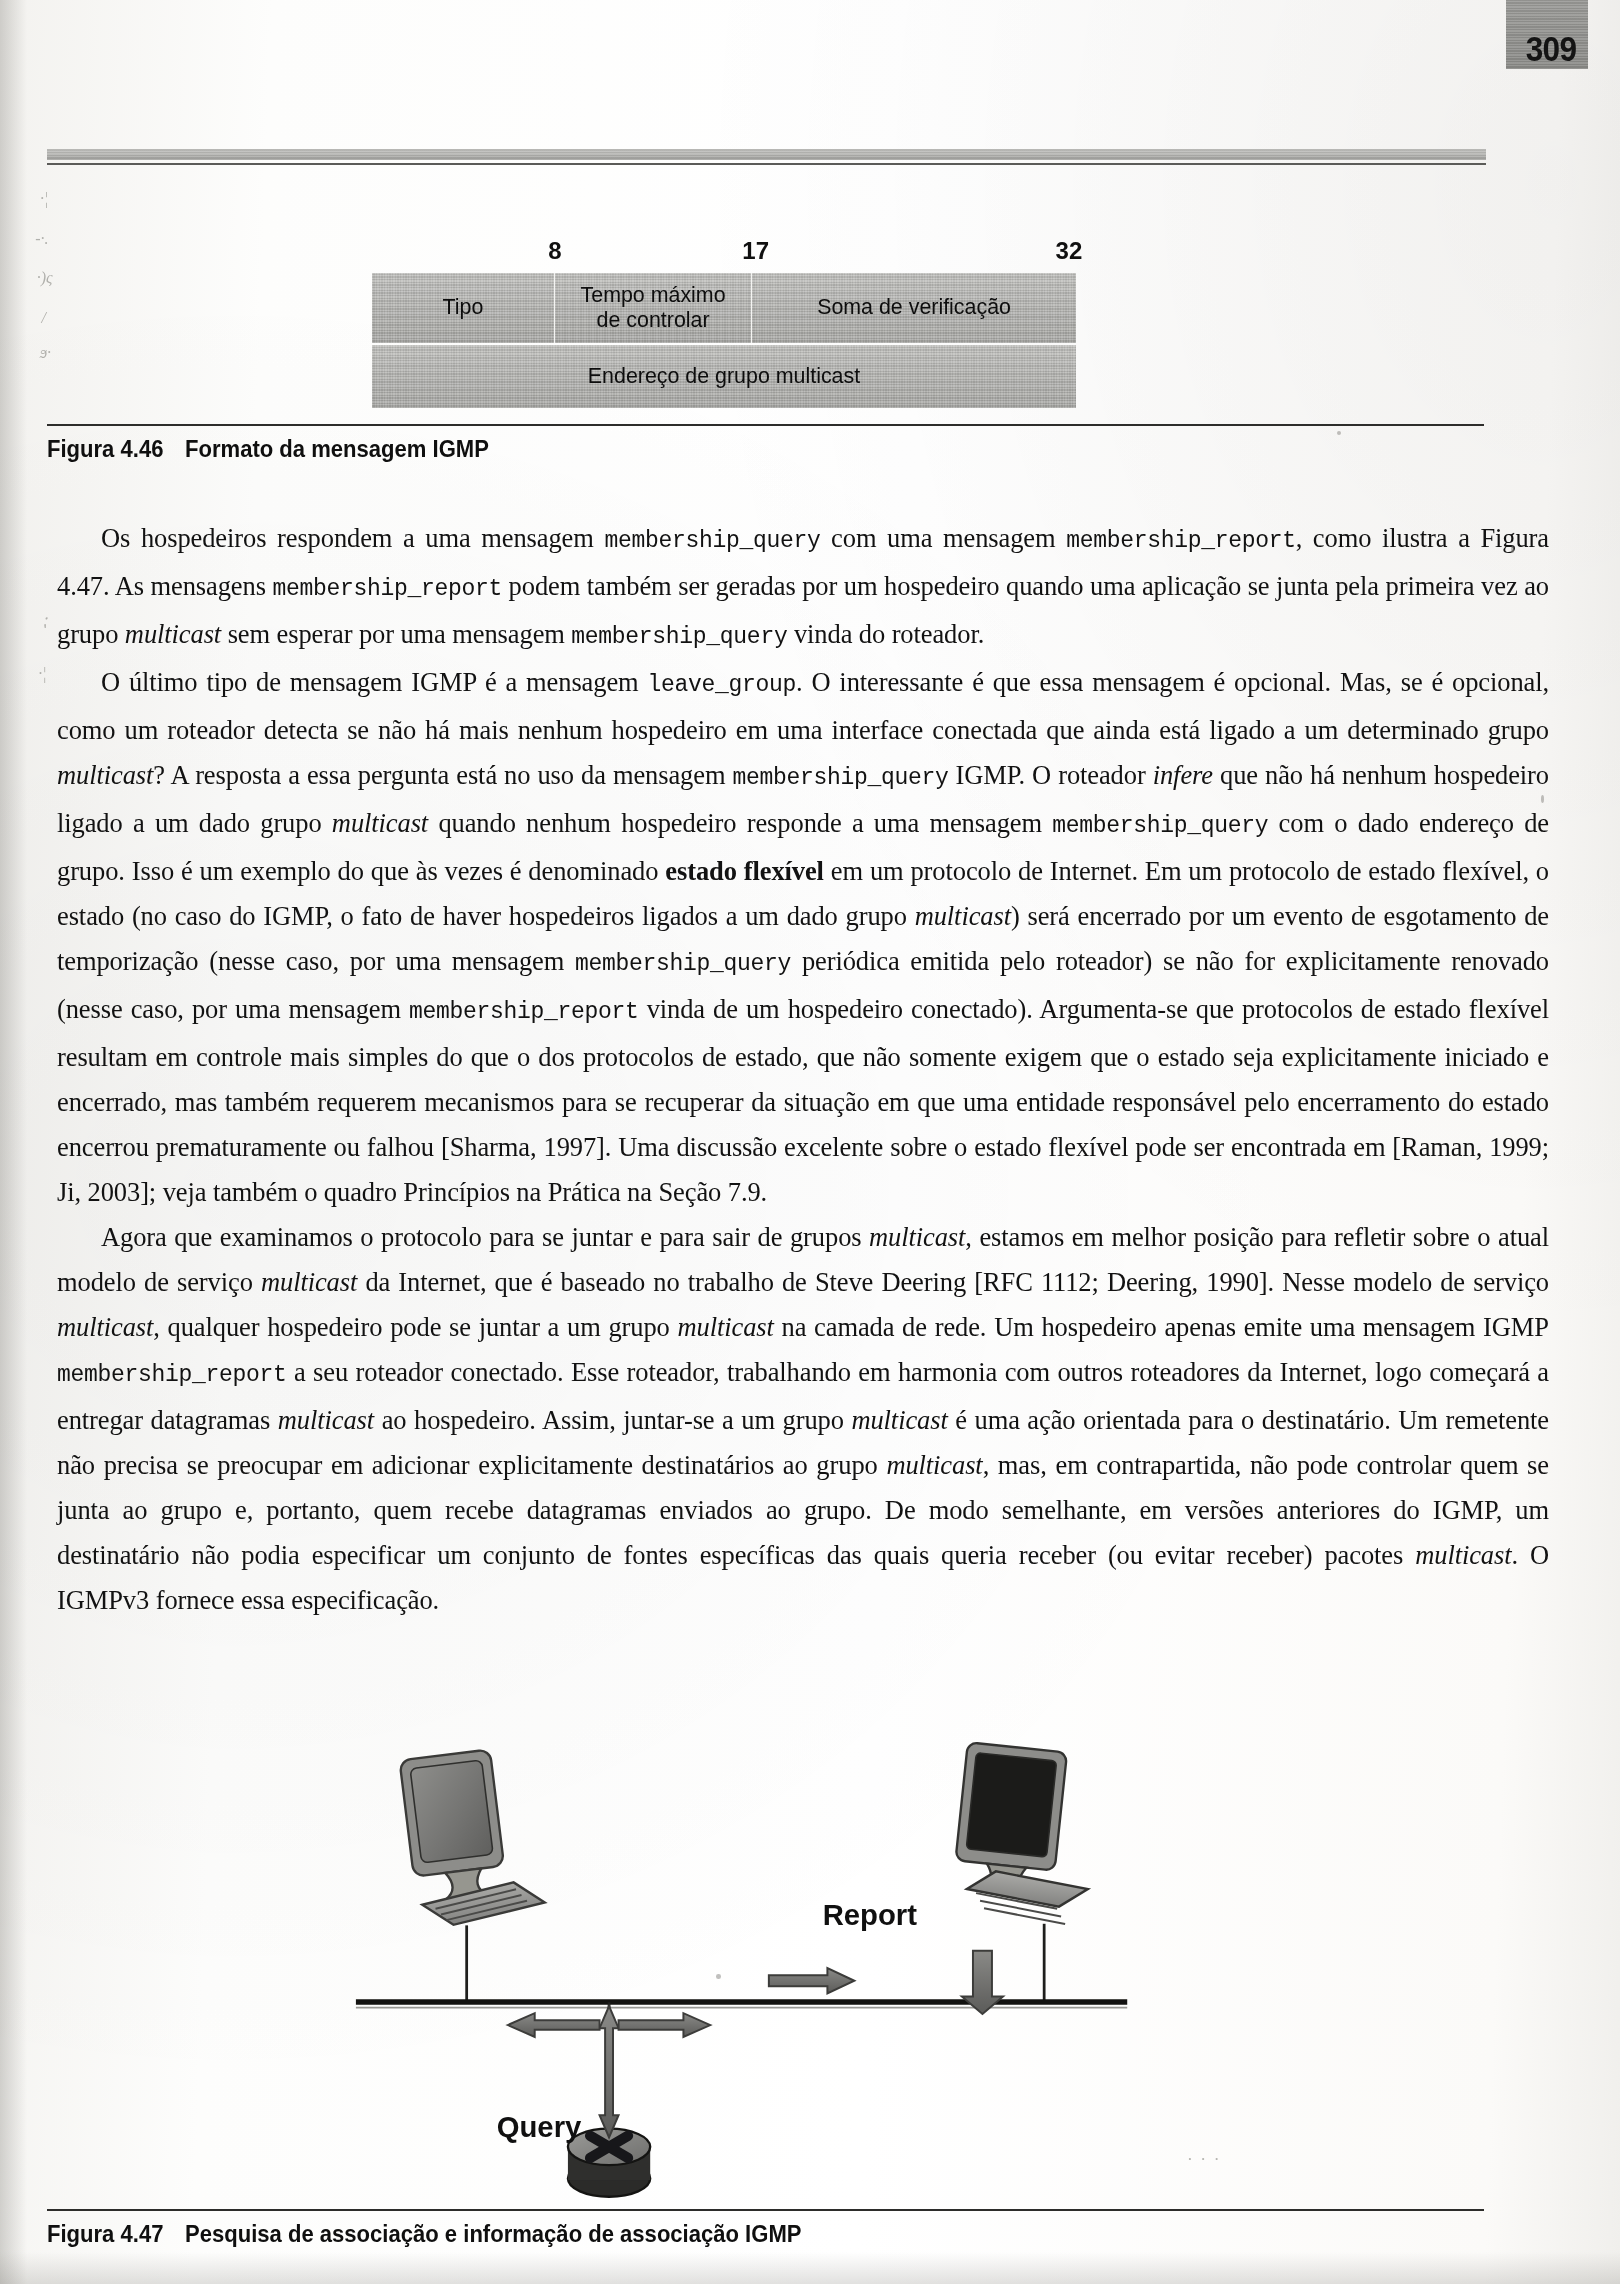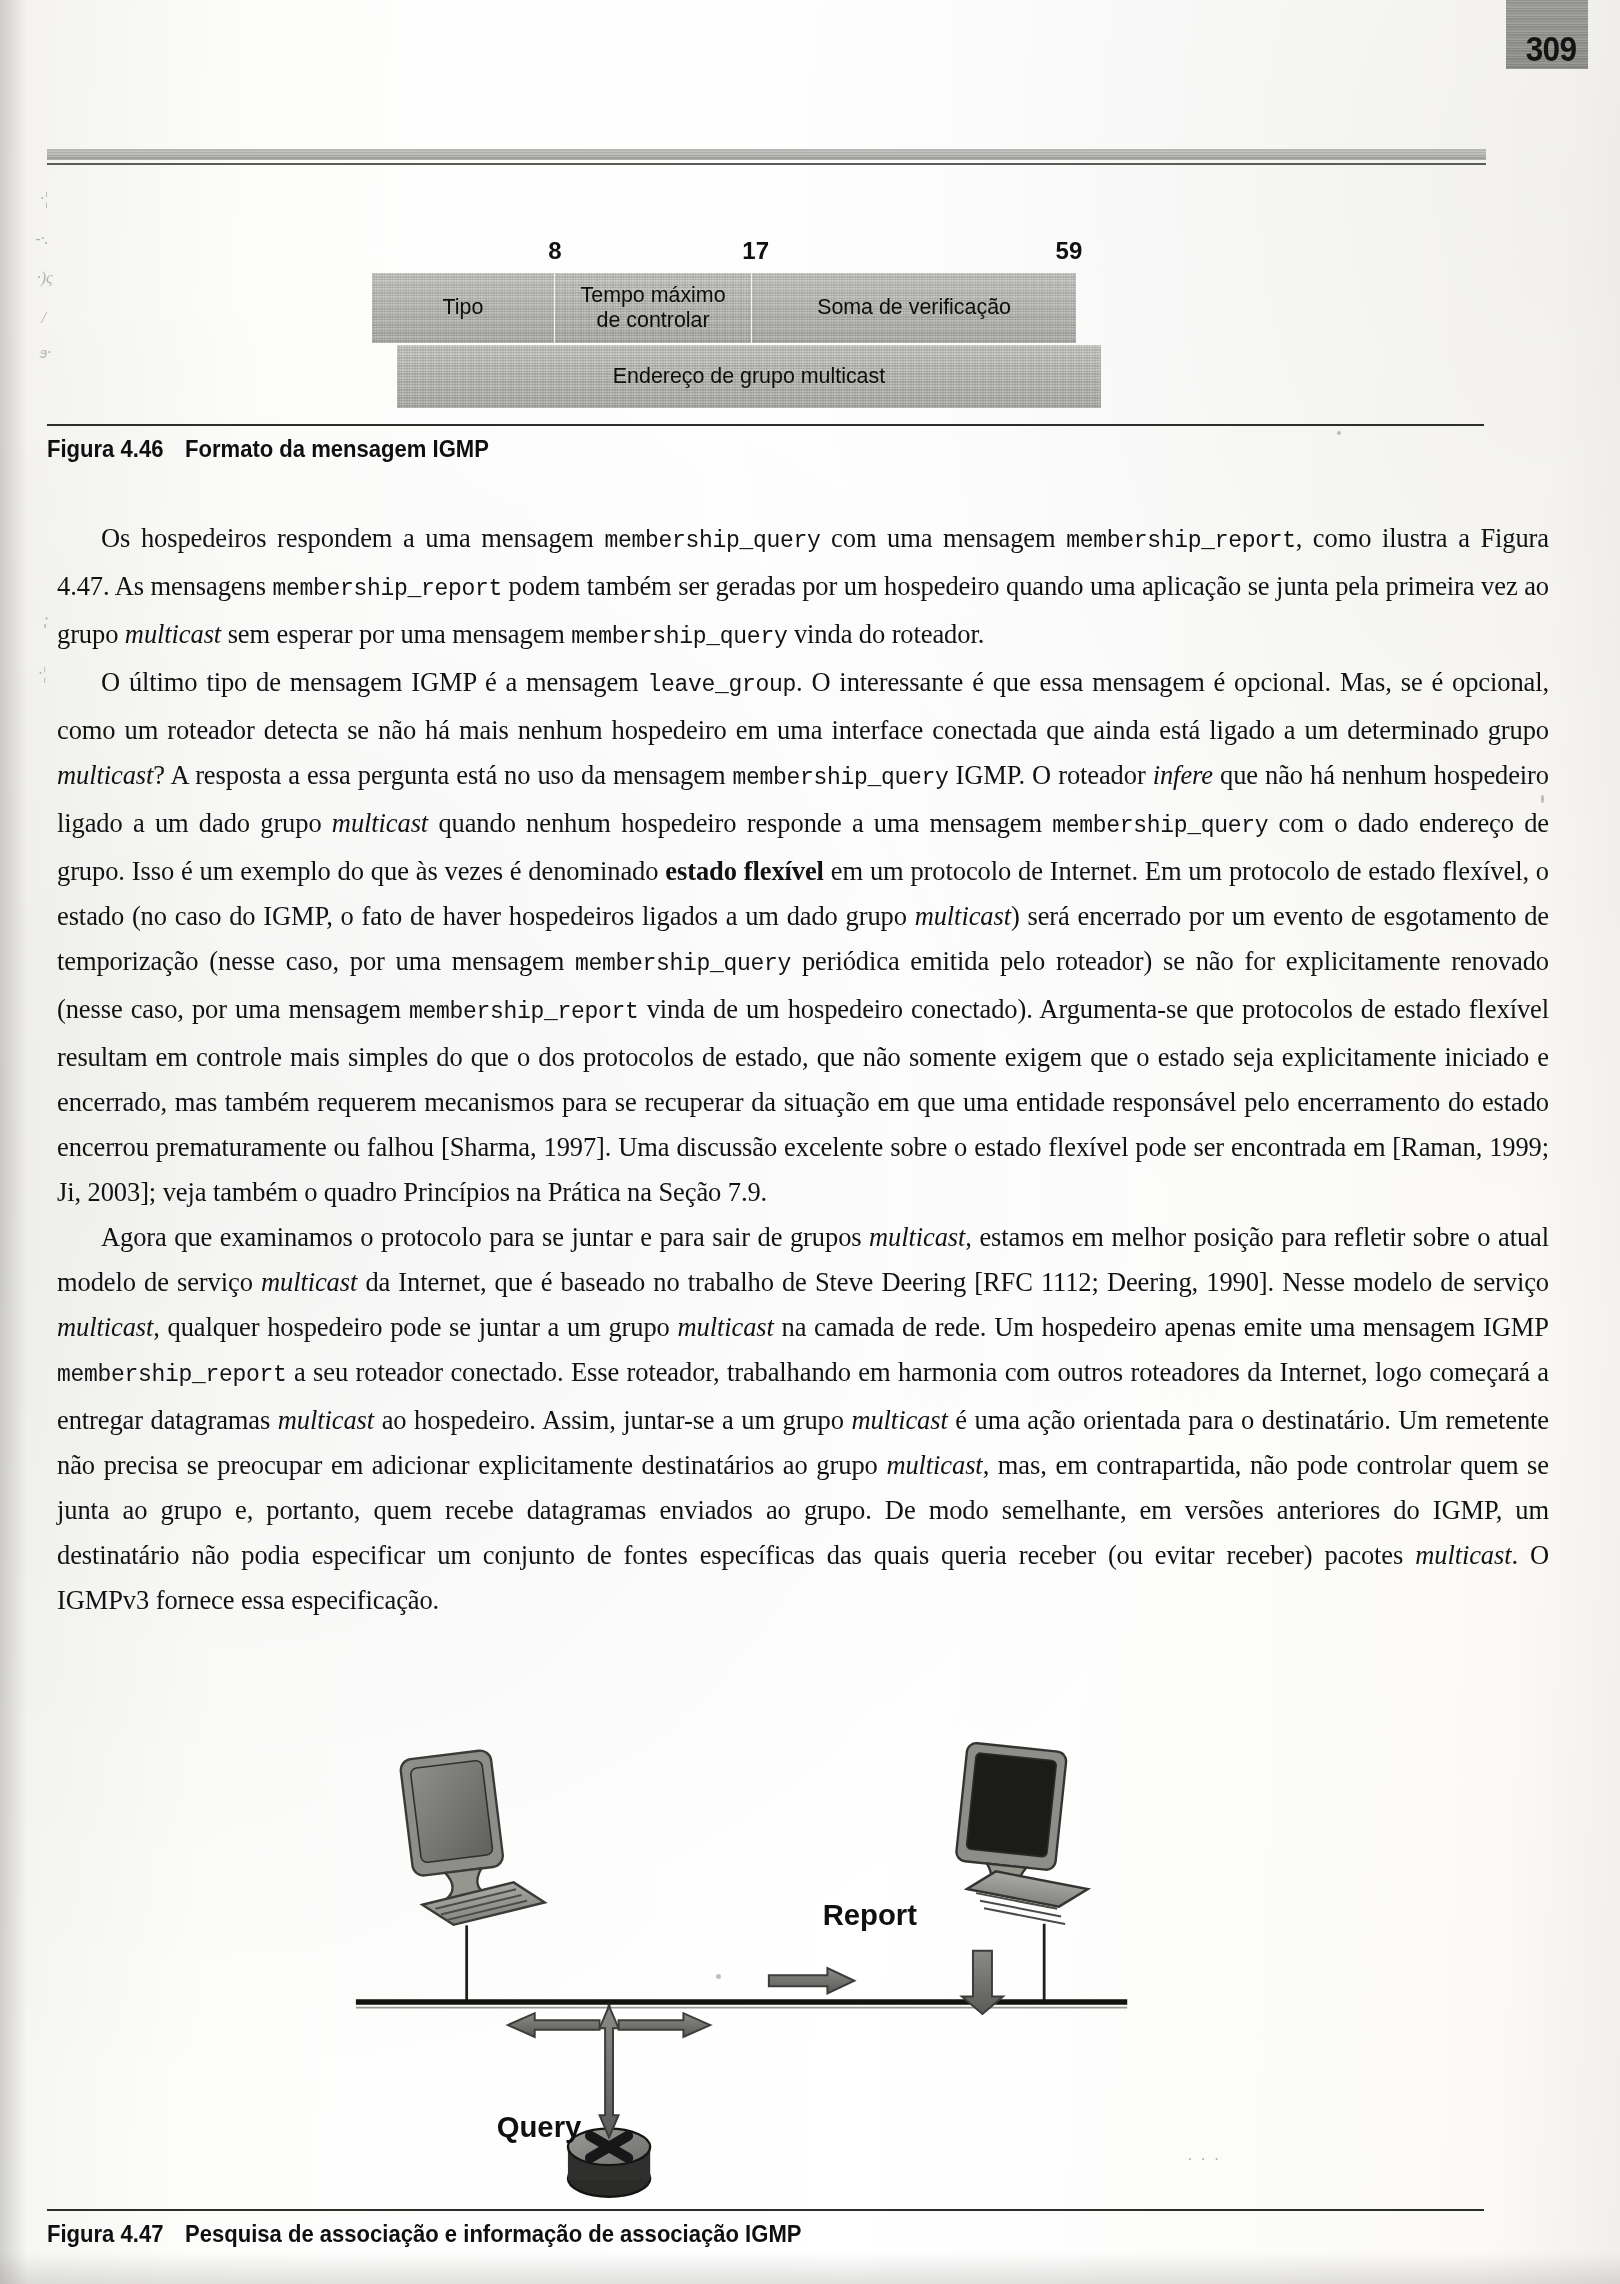--- a/index.html
+++ b/index.html
@@ -138,21 +138,21 @@
     justify-content: center;
     text-align: center;
     font-family: "Liberation Sans", sans-serif;
     font-size: 21.4px;
     color: #0d0d0d;
     line-height: 1.18;
     padding: 3.2px 4.7px;
   }
   .pkt-cell:last-child { border-right: none; }
   .pkt-row-1 .pkt-cell { height: 70px; }
-  .pkt-row-2 { margin-top: 2.4px; margin-left: 25px; }
+  .pkt-row-2 { margin-top: 2.4px; }
   .pkt-row-2 .pkt-cell { height: 63px; }
   .w-tipo { width: 26%; }
   .w-tempo { width: 28%; }
   .w-soma { width: 46%; }
   .w-full { width: 100%; }
 
   
   .fig-caption {
     position: absolute;
     font-family: "Liberation Sans", sans-serif;
@@ -254,21 +254,21 @@
 
   <div class="page-number-tab"></div>
   <div class="page-number">309</div>
   <div class="header-rule"></div>
   <div class="header-rule-thin"></div>
 
   <div class="igmp-figure">
     <div class="bit-ruler">
       <span class="bit-8">8</span>
       <span class="bit-16">17</span>
-      <span class="bit-32">59</span>
+      <span class="bit-32">32</span>
     </div>
 
     <div class="pkt-row pkt-row-1">
       <div class="pkt-cell w-tipo">Tipo</div>
       <div class="pkt-cell w-tempo">
         <div>
           <div>Tempo máximo</div>
           <div>de controlar</div>
         </div>
       </div>

